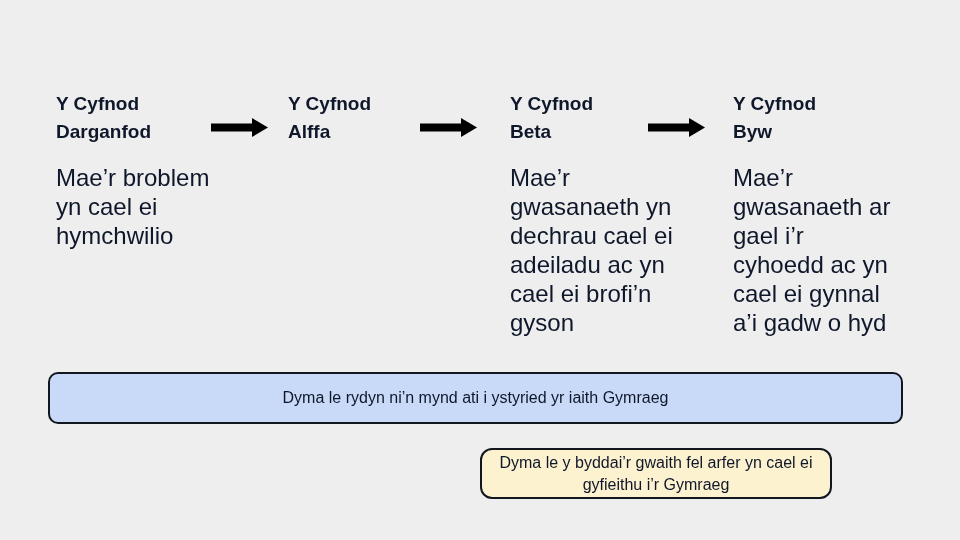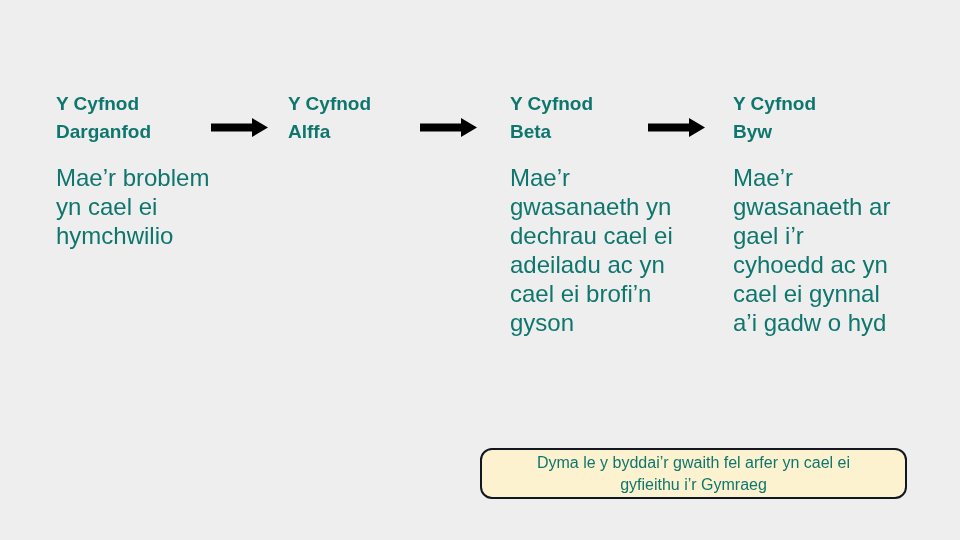--- a/index.html
+++ b/index.html
@@ -2,21 +2,21 @@
 <html><head>
 <meta charset="utf-8">
 <style>
   html, body { margin: 0; padding: 0; background: #e0e0e0; }
   .slide {
     position: relative;
     width: 960px;
     height: 540px;
     background: #eeeeee;
     font-family: "Liberation Sans", sans-serif;
-    color: #0f766e;
+    color: #0f172a;
     overflow: hidden;
   }
   .phase { position: absolute; top: 90px; width: 196px; }
   .phase-title {
     font-size: 19px;
     line-height: 28px;
     font-weight: bold;
     white-space: pre-line;
     margin: 0;
   }
@@ -46,21 +46,21 @@
     line-height: 22px;
     white-space: pre-line;
   }
   .callout-blue {
     left: 48px; top: 372px;
     width: 855px; height: 52px;
     border-radius: 10px;
   }
   .callout-yellow {
     left: 480px; top: 448px;
-    width: 427px; height: 51px;
+    width: 352px; height: 51px;
     border-radius: 12px;
   }
 </style>
 </head>
 <body>
 
 <div class="slide">
 
   <div class="phase phase-1">
     <div class="phase-title">Y Cyfnod
@@ -103,19 +103,22 @@
   </svg>
   <svg class="arrow arrow-2" viewBox="0 0 57 19" aria-hidden="true">
     <rect x="0" y="5.5" width="41" height="8" style="fill: rgb(0, 0, 0);"></rect>
     <polygon points="41,0 57,9.5 41,19" style="fill: rgb(0, 0, 0);"></polygon>
   </svg>
   <svg class="arrow arrow-3" viewBox="0 0 57 19" aria-hidden="true">
     <rect x="0" y="5.5" width="41" height="8" style="fill: rgb(0, 0, 0);"></rect>
     <polygon points="41,0 57,9.5 41,19" style="fill: rgb(0, 0, 0);"></polygon>
   </svg>
 
+  <div class="callout callout-blue" style="background-color: rgb(201, 218, 248); border-color: rgb(18, 22, 31);">
+    <span>Dyma le rydyn ni’n mynd ati i ystyried yr iaith Gymraeg</span>
+  </div>
 
   <div class="callout callout-yellow" style="background-color: rgb(253, 242, 207); border-color: rgb(18, 22, 31);">
     <span>Dyma le y byddai’r gwaith fel arfer yn cael ei
 gyfieithu i’r Gymraeg</span>
   </div>
 
 </div>
 
 </body></html>

